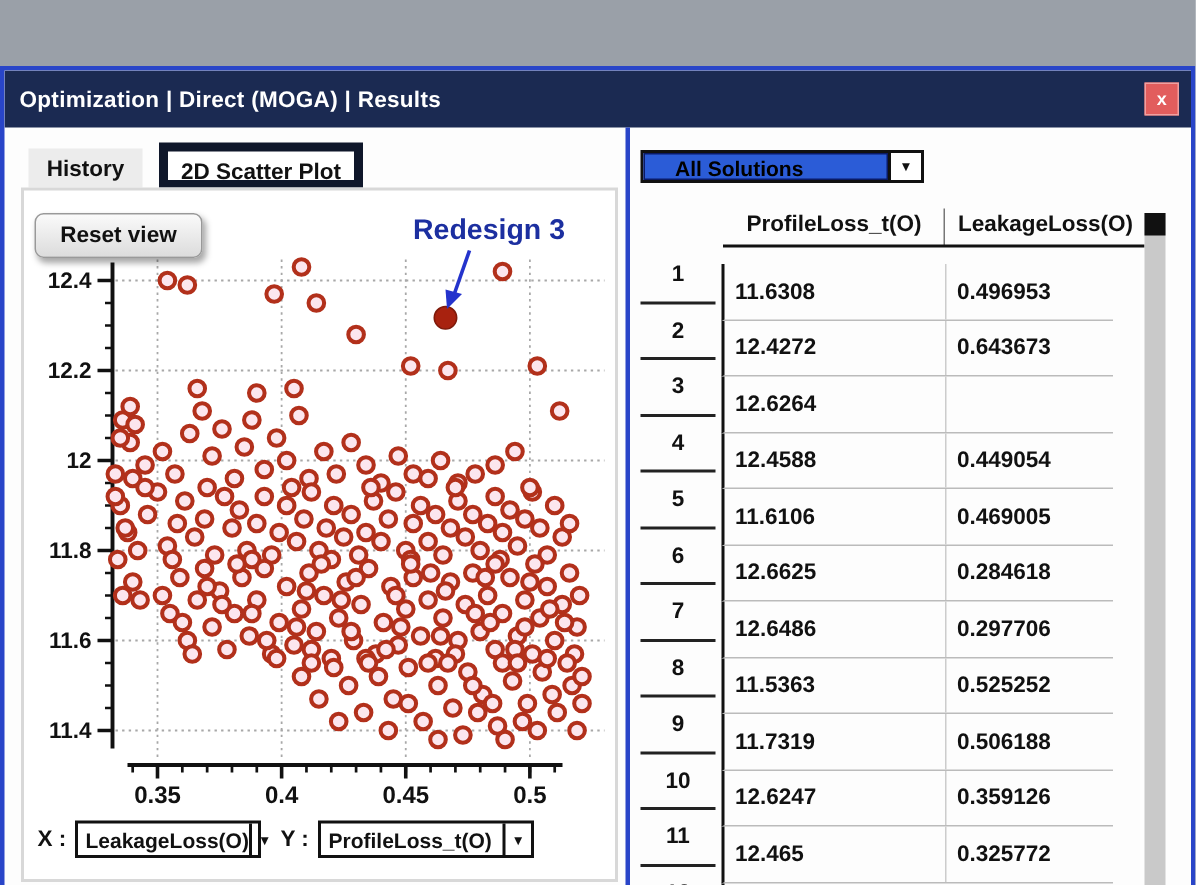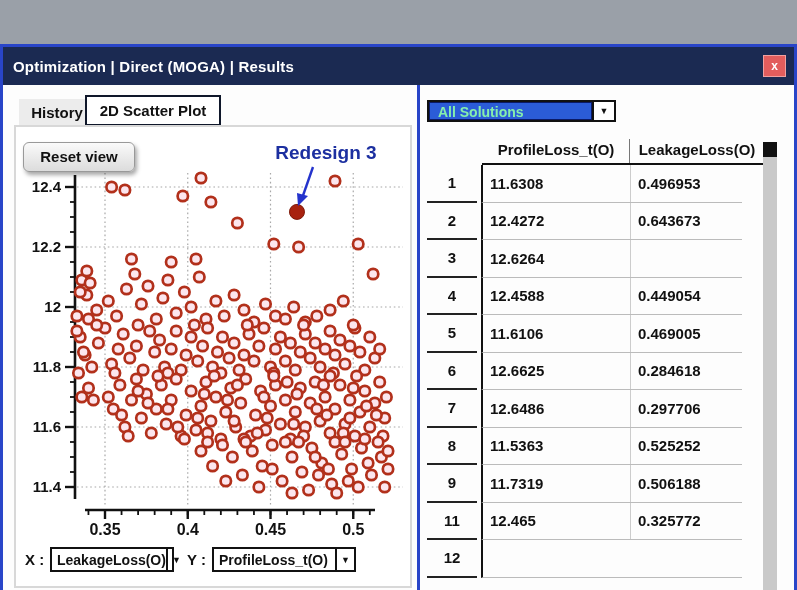--- a/index.html
+++ b/index.html
@@ -24,21 +24,21 @@
   .close-btn{
     position:absolute; right:8px; top:8px; width:23px; height:22px;
     background:var(--close); border:1px solid #f0a0a0; color:#fff;
     font-size:12px; font-weight:bold; text-align:center; line-height:20px; cursor:default;
   }
   
   .divider{position:absolute; left:414px; top:38px; width:3px; height:552px; background:var(--accent);}
   
   .tab{position:absolute; font-weight:bold; font-size:15px; color:#111; text-align:center;}
   .tab-history{left:16px; top:52px; width:76px; height:27px; line-height:27px; background:#ececec;}
-  .tab-scatter{left:82px; top:48px; width:136px; height:31px; line-height:28px; background:#fff; border:2px solid #0f172a;}
+  .tab-scatter{left:103px; top:48px; width:136px; height:31px; line-height:28px; background:#fff; border:6px solid #0f172a;}
   .left-frame{position:absolute; left:11px; top:78px; width:398px; height:463px; border:2px solid #d8d8d8; background:#fff;}
   .reset-btn{
     position:absolute; left:20px; top:95px; width:112px; height:30px;
     background:linear-gradient(#fafafa,#dcdcdc); border:1px solid #999; border-radius:6px;
     box-shadow:2px 3px 4px rgba(0,0,0,.35);
     font-weight:bold; font-size:15px; line-height:28px; text-align:center; color:#111;
   }
   .plot-svg{position:absolute; left:12px; top:80px;}
   
   .xy-row{position:absolute; left:0; top:500px; width:410px; height:26px;}
@@ -55,40 +55,40 @@
     border:2px solid #8f8f5a; background:#e8e8e8;
   }
   .progress-fill{height:100%; background:var(--green);}
   .progress-label{position:absolute; left:362px; top:553px; font-weight:bold; font-size:17px; color:#111;}
   
   .combo{
     position:absolute; left:424px; top:53px; width:189px; height:22px;
     border:2px solid #111; background:#fff; display:flex;
   }
   .combo .combo-text{
-    flex:1; background:var(--sel-blue); color:#86efac; font-weight:bold; font-size:14px;
-    line-height:18px; padding-left:8px; border:1px solid #0a1a66;
+    flex:1; background:var(--sel-blue); color:#000000; font-weight:bold; font-size:14px;
+    line-height:18px; padding-left:20px; border:1px solid #0a1a66;
   }
   .combo .combo-btn{
     width:22px; border-left:2px solid #111; background:#fff; color:#111;
     font-size:9px; display:flex; align-items:center; justify-content:center;
   }
   .col-header{position:absolute; top:92px; height:25px; font-weight:bold; font-size:15px; color:#111; text-align:center; line-height:22px;}
   .hdr-divider{position:absolute; left:626px; top:92px; width:1px; height:25px; background:#777;}
   .hdr-underline{position:absolute; left:479px; top:116px; width:281px; height:2px; background:#111;}
   .table-clip{position:absolute; left:420px; top:118px; width:354px; height:435px; overflow:hidden;}
   .trow{position:relative; width:100%; height:37.5px;}
   .trow .rnum{
     position:absolute; left:4px; top:0; width:50px; height:100%;
     font-weight:bold; font-size:15px; color:#111;
     display:flex; align-items:center; justify-content:center;
     border-bottom:2px solid #222;
   }
   .trow .tdata{
-    position:absolute; left:58px; top:0; width:261px; height:100%;
+    position:absolute; left:58px; top:11px; width:261px; height:100%;
     border-left:2px solid #111; border-bottom:1px solid #bbb;
     display:flex;
   }
   .trow .cell{
     font-weight:bold; font-size:15px; color:#111; padding-left:7px;
     display:flex; align-items:center;
   }
   .trow .cell.c1{width:148px; border-right:1px solid #ccc;}
   .trow .cell.c2{flex:1;}
   .vscroll{position:absolute; left:760px; top:95px; width:14px; height:458px; background:#c9c9c9;}
@@ -534,20 +534,27 @@
         </div>
       </div>
       <div class="trow">
         <div class="rnum">9</div>
         <div class="tdata">
           <div class="cell c1">11.7319</div>
           <div class="cell c2">0.506188</div>
         </div>
       </div>
       <div class="trow">
+        <div class="rnum">10</div>
+        <div class="tdata">
+          <div class="cell c1">12.6247</div>
+          <div class="cell c2">0.359126</div>
+        </div>
+      </div>
+      <div class="trow">
         <div class="rnum">11</div>
         <div class="tdata">
           <div class="cell c1">12.465</div>
           <div class="cell c2">0.325772</div>
         </div>
       </div>
       <div class="trow">
         <div class="rnum">12</div>
         <div class="tdata">
         </div>

